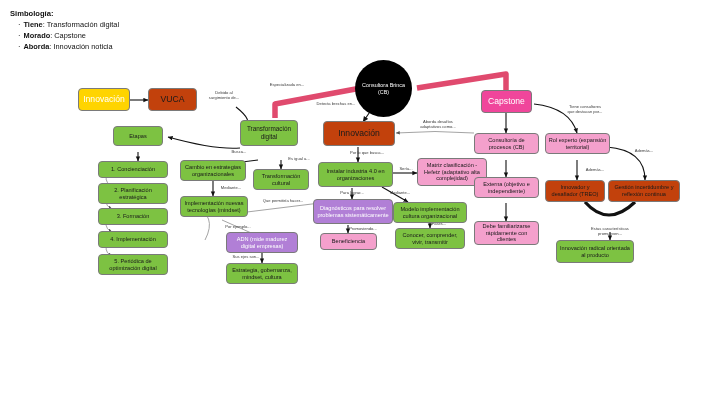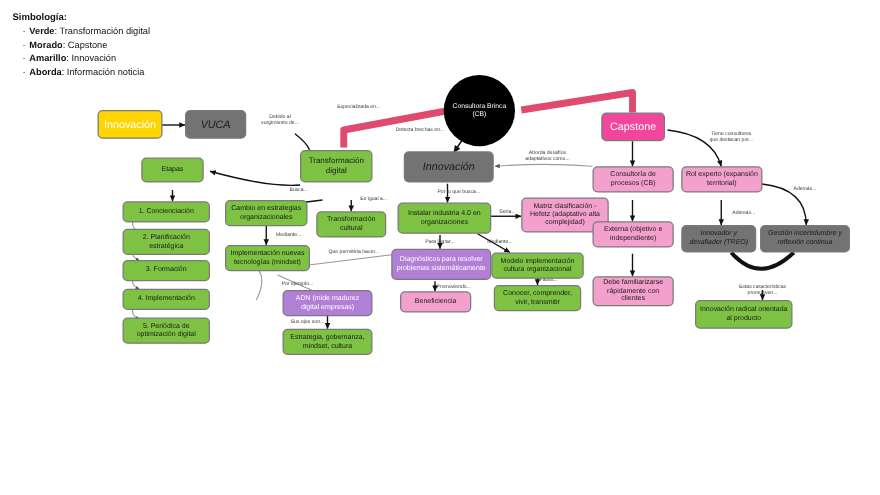--- a/index.html
+++ b/index.html
@@ -18,44 +18,43 @@
   #legend b{font-weight:bold;}
 
   
   .node{position:absolute;box-sizing:border-box;display:flex;align-items:center;
         justify-content:center;text-align:center;border-radius:4px;
         border:1px solid #7a7a7a;font-size:5.6px;line-height:1.22;
         padding:1px 2px;color:#1a1a1a;}
   .node.green {background:#7DC242;}
   .node.pinkL {background:#F4A0CC;}
   .node.pinkH {background:#F0469B;color:#ffffff;}
-  .node.yellow{background:#737373;font-style:italic;}
+  .node.yellow{background:#c2410c;}
   .node.gold  {background:#FFD400;color:#ffffff;}
   .node.purple{background:#B17FD6;color:#ffffff;}
   .node.hub{background:#000000;color:#ffffff;border:none;border-radius:50%;
             font-size:5.4px;line-height:1.25;}
   .node.big{font-size:8.6px;}
   .node.mid{font-size:6.4px;}
 
   
   .elabel{position:absolute;font-size:4.1px;color:#3a3a3a;line-height:1.22;
           text-align:center;white-space:pre-line;}
 </style>
 </head>
 <body>
 
 <div id="canvas">
 
   <div id="legend">
     <div class="head">Simbología:</div>
     <ul>
-      <li><b>Verde</b><span>: </span><span>Transformación digital</span></li>
+      <li><b>Tiene</b><span>: </span><span>Transformación digital</span></li>
       <li><b>Morado</b><span>: </span><span>Capstone</span></li>
-      <li><b>Amarillo</b><span>: </span><span>Innovación</span></li>
-      <li><b>Aborda</b><span>: </span><span>Información noticia</span></li>
+      <li><b>Aborda</b><span>: </span><span>Innovación noticia</span></li>
     </ul>
   </div>
 
   <svg id="edges" viewBox="0 0 704 396">
     <defs>
       <marker id="ar" markerWidth="5" markerHeight="5" refX="4.2" refY="2" orient="auto">
         <path d="M0,0 L4.4,2 L0,4 z" fill="#111"></path>
       </marker>
       <marker id="arT" markerWidth="6" markerHeight="6" refX="5" refY="2.4" orient="auto">
         <path d="M0,0 L5.4,2.4 L0,4.8 z" fill="#111"></path>

